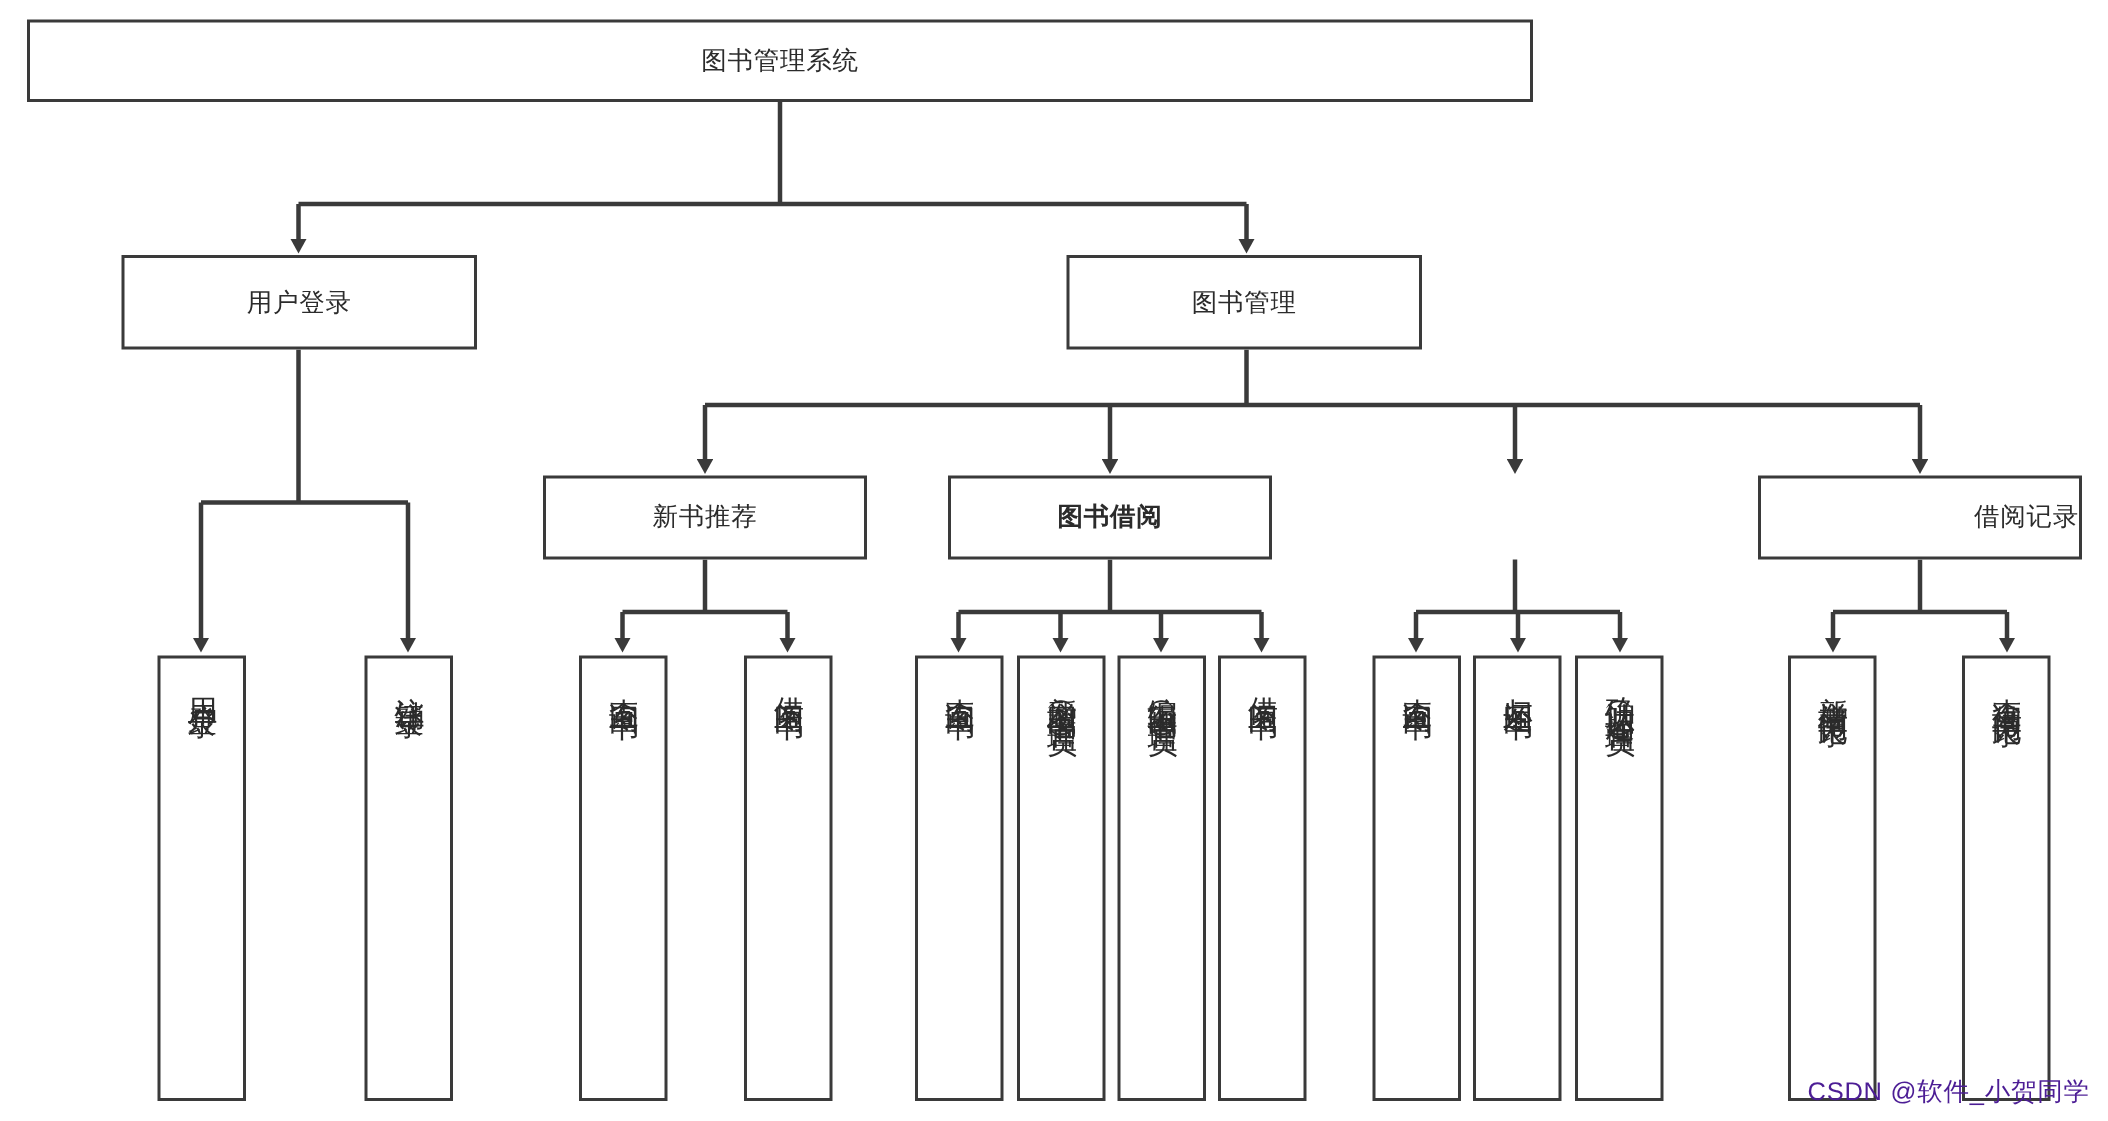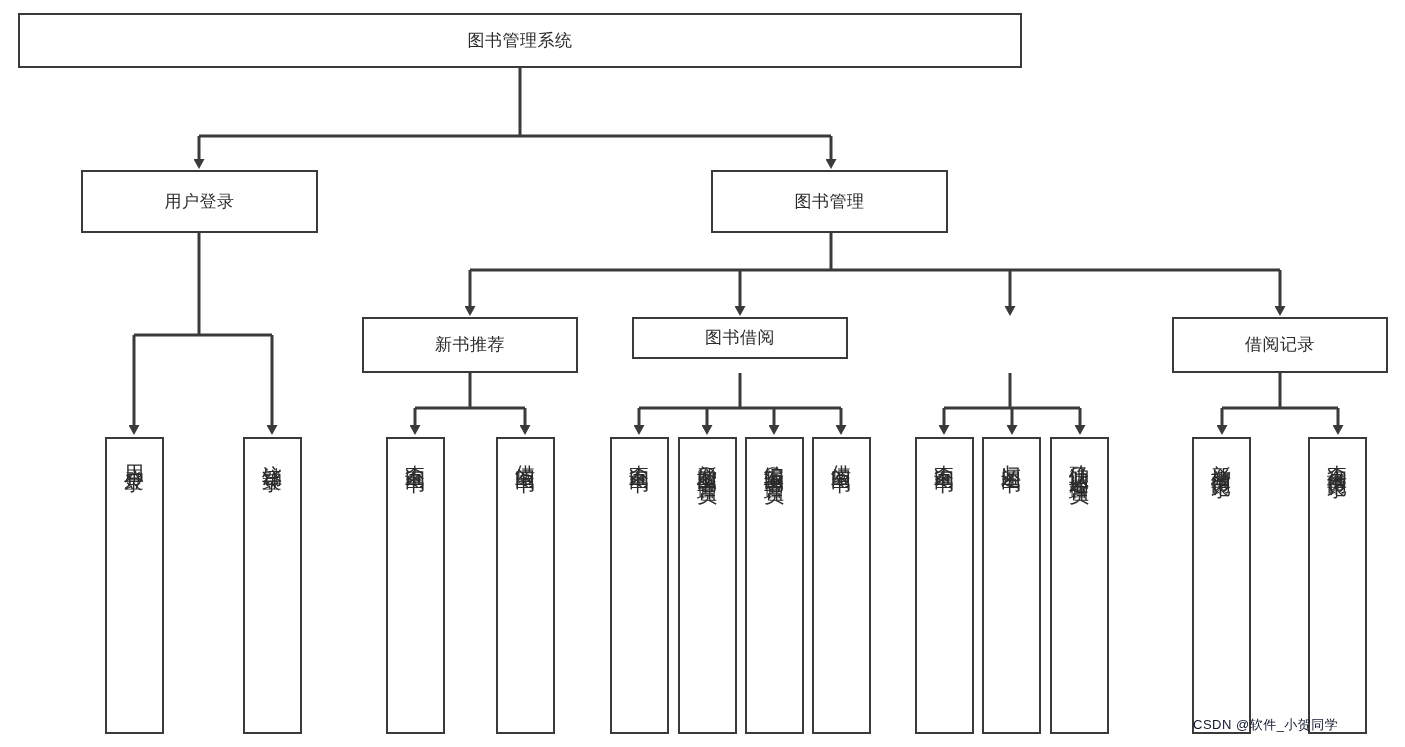--- a/index.html
+++ b/index.html
@@ -52,25 +52,26 @@
     writing-mode: vertical-rl;
     text-orientation: upright;
     white-space: normal;
     font-size: 20px;
     line-height: 1.0;
     letter-spacing: 3px;
     max-height: 100%;
   }
   .watermark {
     position: absolute;
-    font-size: 13px;
-    color: #0f172a;
+    font-size: 17px;
+    color: #4c1d95;
     white-space: nowrap;
     letter-spacing: 0.5px;
     pointer-events: none;
+    padding-left: 12px;
   }
 </style>
 </head>
 <body>
 
 <div id="diagram-root">
 
   <svg class="flow" viewBox="0 0 1405 747">
     <defs>
       <marker id="arrow" markerWidth="10" markerHeight="11" refX="1" refY="5.5" orient="auto" markerUnits="userSpaceOnUse">
@@ -142,24 +143,24 @@
   <div class="node-box" style="left:81px; top:170px; width:237px; height:63px;">
     <span class="node-label">用户登录</span>
   </div>
   <div class="node-box" style="left:362px; top:317px; width:216px; height:56px;">
     <span class="node-label">新书推荐</span>
   </div>
 
   <div class="node-box" style="left:711px; top:170px; width:237px; height:63px;">
     <span class="node-label">图书管理</span>
   </div>
-  <div class="node-box" style="left:632px; top:317px; width:216px; height:42px;">
+  <div class="node-box" style="left:632px; top:317px; width:216px; height:56px;font-weight:bold;">
     <span class="node-label">图书借阅</span>
   </div>
-  <div class="node-box" style="left:1172px; top:317px; width:216px; height:56px;">
+  <div class="node-box" style="left:1172px; top:317px; width:216px; height:56px;justify-content:flex-end;">
     <span class="node-label">借阅记录</span>
   </div>
 
   <div class="node-box vertical" style="left:105px; top:437px; width:59px; height:297px;">
     <span class="node-label">用户登录</span>
   </div>
   <div class="node-box vertical" style="left:243px; top:437px; width:59px; height:297px;">
     <span class="node-label">注销登录</span>
   </div>
 

